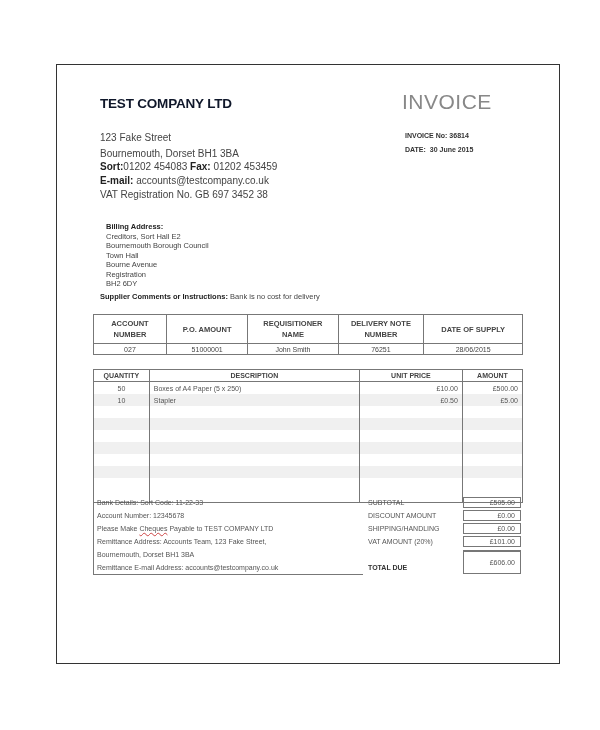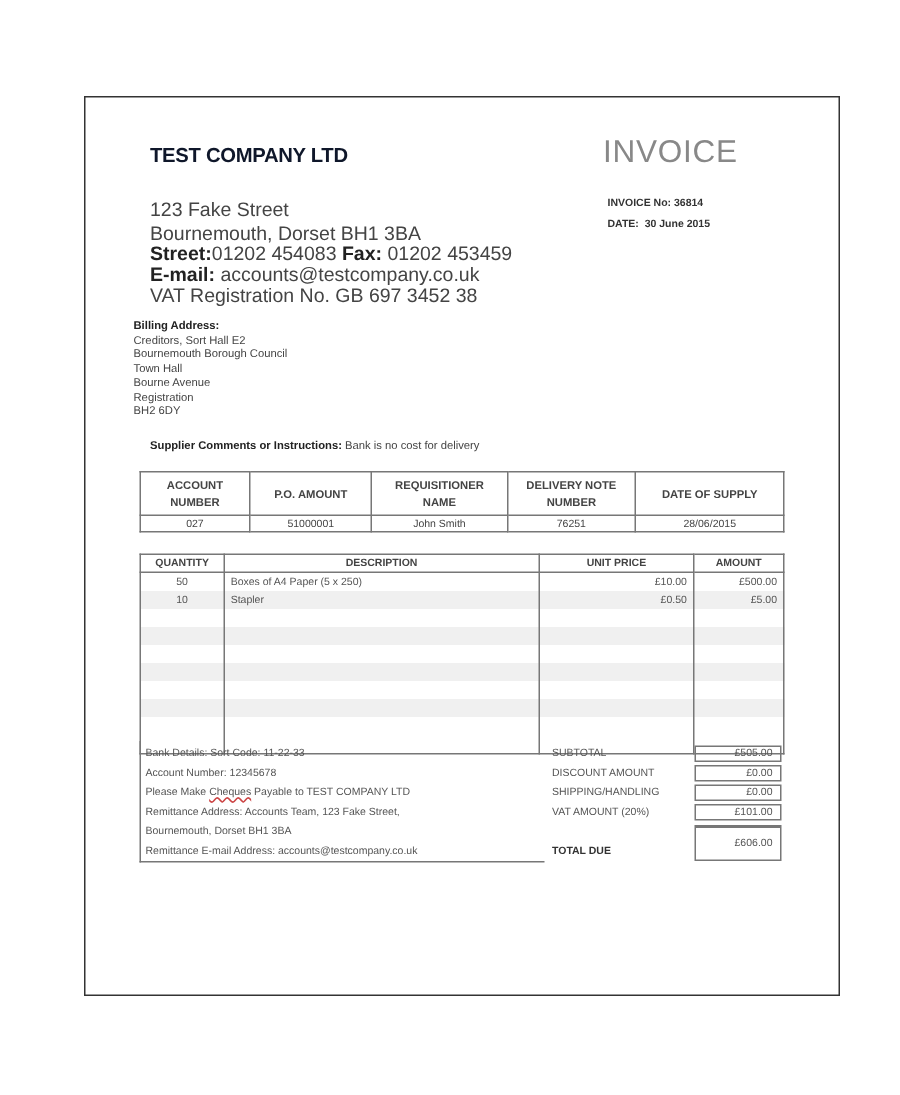--- a/index.html
+++ b/index.html
@@ -3,24 +3,24 @@
 <meta charset="utf-8">
 <style>
   html, body { margin:0; padding:0; }
   body { width:600px; height:730px; background:#ffffff; position:relative; overflow:hidden;
          font-family:"Liberation Sans", sans-serif; color:#333; }
   .page { position:absolute; left:56px; top:64px; width:504px; height:600px;
           border:1.5px solid #333; box-sizing:border-box; background:#fff; }
   .abs { position:absolute; white-space:nowrap; }
   .company { left:100px; top:96px; font-size:13.5px; font-weight:bold; color:#0f172a; letter-spacing:-0.2px; }
   .title { left:402px; top:90px; font-size:21px; color:#888; letter-spacing:0.5px; }
-  .addr { left:100px; font-size:13px; color:#444; }
+  .addr { left:100px; font-size:10px; color:#444; }
   .addr b { color:#222; }
   .meta { left:405px; font-size:7px; font-weight:bold; color:#333; }
-  .bill { left:89px; font-size:7.5px; color:#444; line-height:9.5px; }
+  .bill { left:106px; font-size:7.5px; color:#444; line-height:9.5px;margin-top:10px; }
   .bill .h { font-weight:bold; color:#222; }
   .supplier { left:100px; top:292px; font-size:7.5px; color:#444; }
   .supplier b { color:#222; }
 
   table { border-collapse:collapse; position:absolute; font-size:7px; }
   .t1 { left:93px; top:314px; width:430px; }
   .t1 th, .t1 td { border:1.2px solid #777; text-align:center; color:#444; }
   .t1 th { font-weight:bold; font-size:7.5px; padding:2px 3px; height:24px; line-height:11px; }
   .t1 td { height:10px; padding:0; }
 
@@ -43,21 +43,21 @@
 <body>
 
 <div class="page"></div>
 
 <div class="abs company">TEST COMPANY LTD</div>
 <div class="abs title">INVOICE</div>
 
 <div class="abs addr" style="top:132px">123 Fake Street</div>
 <div class="abs addr" style="top:148px">Bournemouth, Dorset BH1 3BA</div>
 <div class="abs addr" style="top:161px">
-  <b>Street:</b><span>01202 454083</span>
+  <b>Sort:</b><span>01202 454083</span>
   <b>Fax:</b> <span>01202 453459</span>
 </div>
 <div class="abs addr" style="top:175px">
   <b>E-mail:</b> <span>accounts@testcompany.co.uk</span>
 </div>
 <div class="abs addr" style="top:189px">VAT Registration No. GB 697 3452 38</div>
 
 <div class="abs meta" style="top:132px">
   <span>INVOICE No:</span> <span>36814</span>
 </div>

